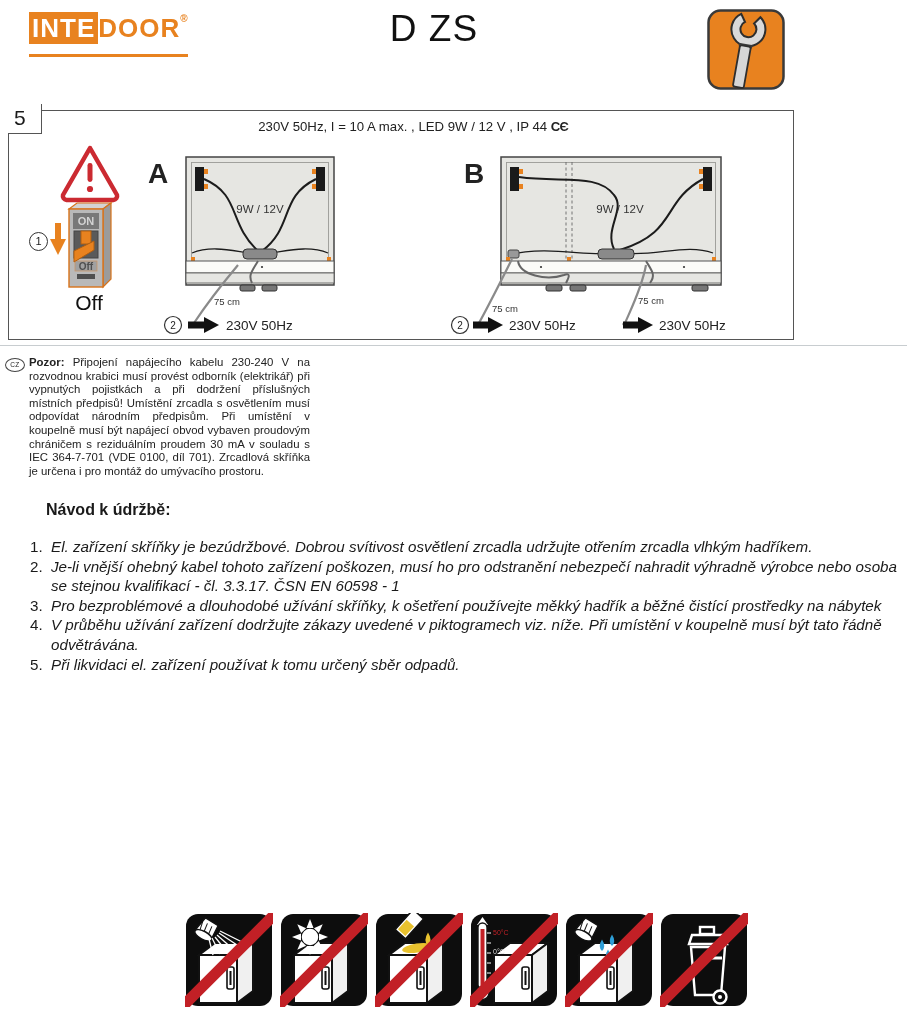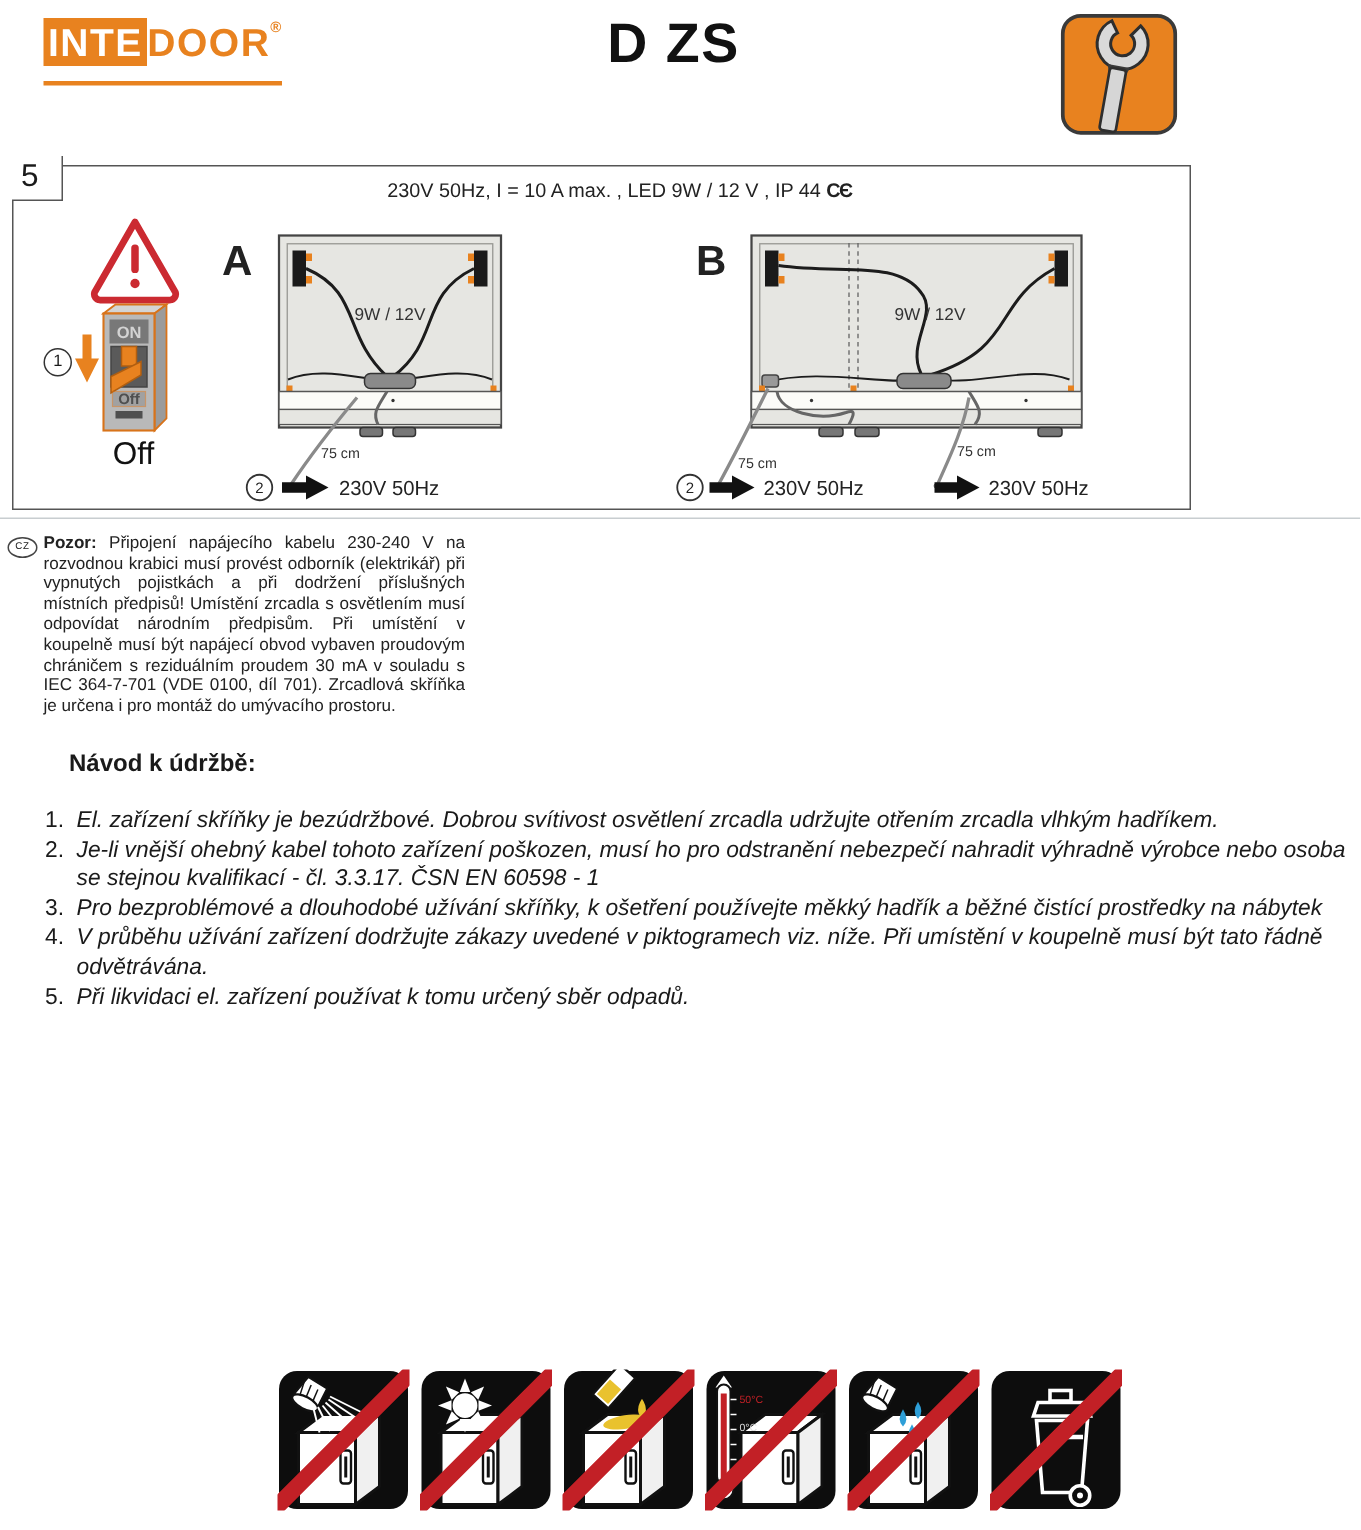--- a/index.html
+++ b/index.html
@@ -5,22 +5,22 @@
   html,body{margin:0;padding:0;background:#fff;}
   #page{position:relative;width:907px;height:1020px;background:#fff;overflow:hidden;
         font-family:"Liberation Sans",sans-serif;color:#1a1a1a;}
   svg{font-family:"Liberation Sans",sans-serif;}
 
   
   .logo{position:absolute;left:29px;top:13px;border-bottom:3px solid #e8821f;padding-bottom:10px;white-space:nowrap;}
   .logo .p1{background:#e8821f;color:#fff;font-weight:700;font-size:26px;padding:1px 3px;letter-spacing:1px;}
   .logo .p2{color:#e8821f;font-weight:700;font-size:26px;letter-spacing:1px;}
   .logo .reg{color:#e8821f;font-size:10px;vertical-align:top;font-weight:700;}
-  .title{position:absolute;left:15px;top:8px;width:796px;text-align:center;
-         font-size:37px;font-weight:700;letter-spacing:1px;color:#111;padding-left:36px;}
+  .title{position:absolute;left:0;top:8px;width:796px;text-align:center;
+         font-size:37px;font-weight:400;letter-spacing:1px;color:#111;padding-left:36px;}
   .wrench-box{position:absolute;left:707px;top:9px;}
 
   
   .frame{position:absolute;left:8px;top:110px;width:784px;height:228px;border:1.3px solid #555;background:#fff;}
   .tab5{position:absolute;left:-1px;top:-7px;width:34px;height:30px;background:#fff;z-index:3;
         border-right:1.3px solid #555;border-bottom:1.3px solid #555;box-sizing:border-box;
         font-size:21px;line-height:28px;padding-left:6px;}
   .spec{position:absolute;left:12px;top:8px;width:100%;text-align:center;font-size:13.2px;color:#222;}
   .spec .ce{font-weight:700;letter-spacing:-1px;}
   .tri{position:absolute;left:49px;top:32px;}

